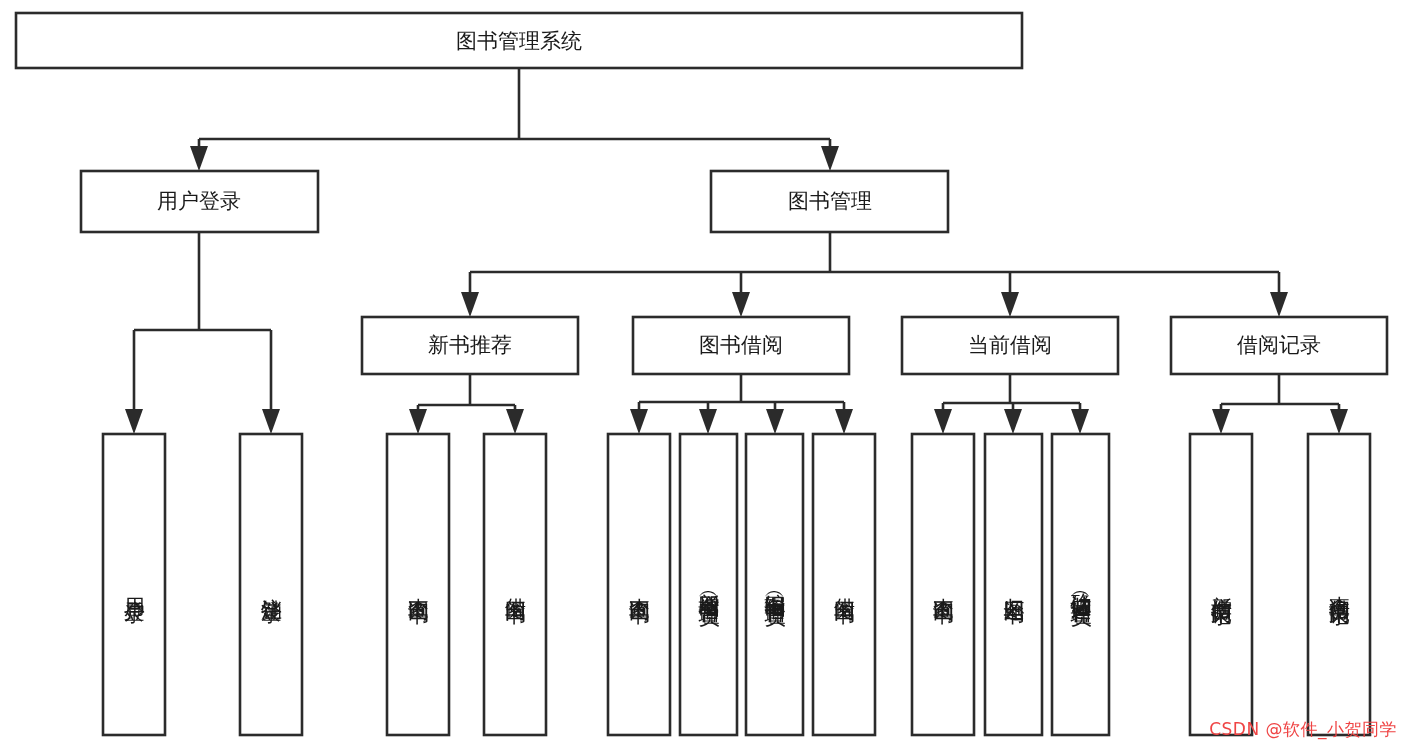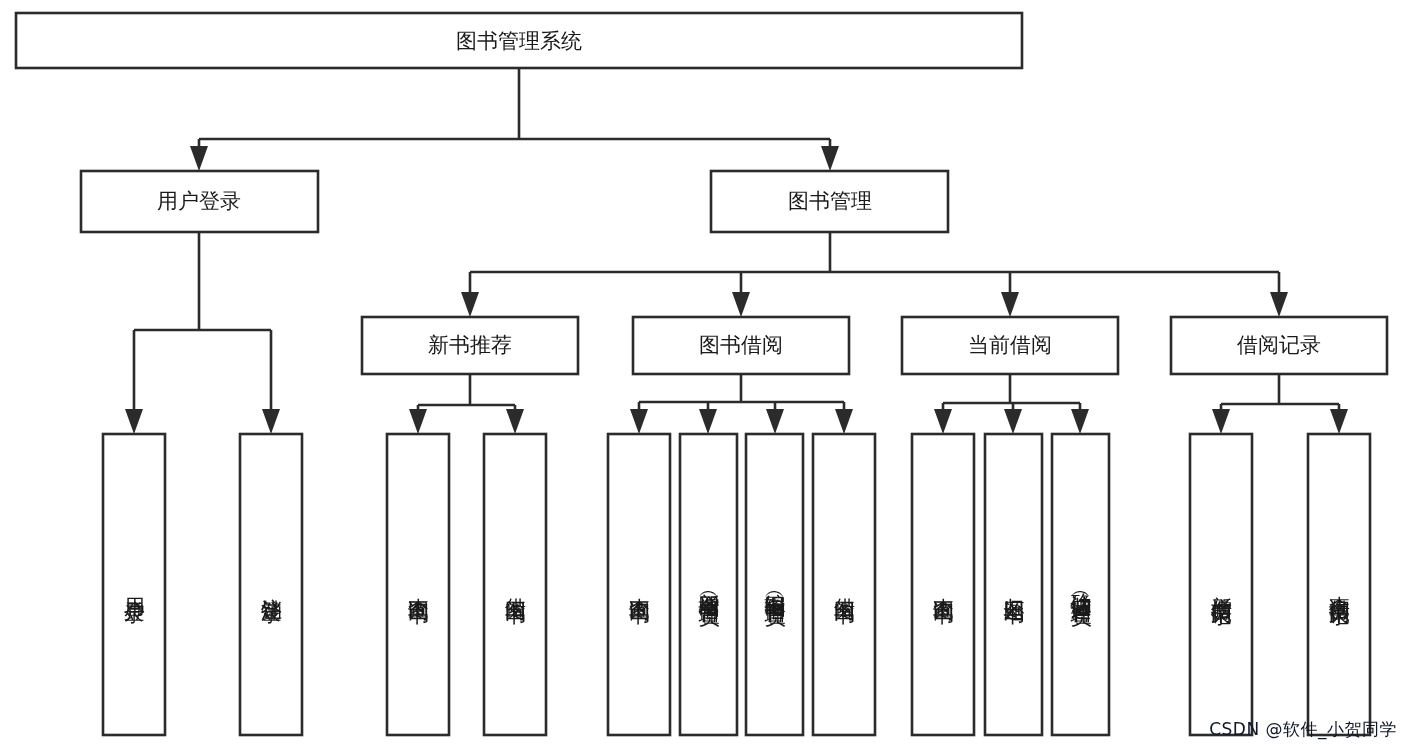--- a/index.html
+++ b/index.html
@@ -66,21 +66,21 @@
     align-items: center;
     justify-content: center;
     pointer-events: none;
   }
   .watermark {
     position: absolute;
     right: 8px;
     bottom: 6px;
     font-family: "DejaVu Sans", "Liberation Sans", sans-serif;
     font-size: 17px;
-    color: #0f172a;
+    color: #ef4444;
     white-space: nowrap;
     letter-spacing: 0.5px;
   }
 </style>
 </head>
 <body>
 
 <svg id="diagram" viewBox="0 0 1405 747" xmlns="http://www.w3.org/2000/svg">
 
   <g>

